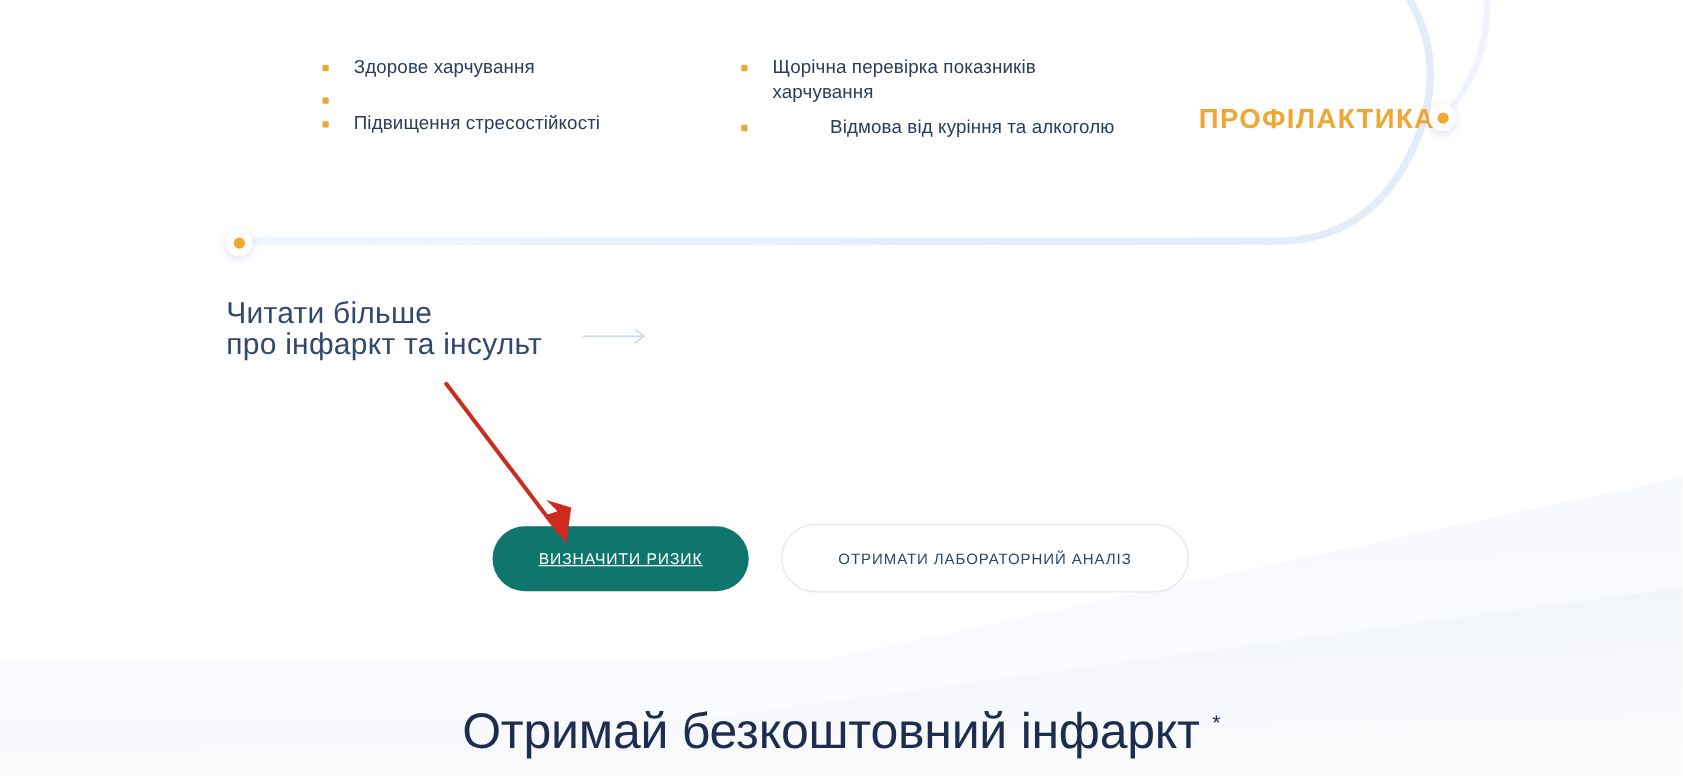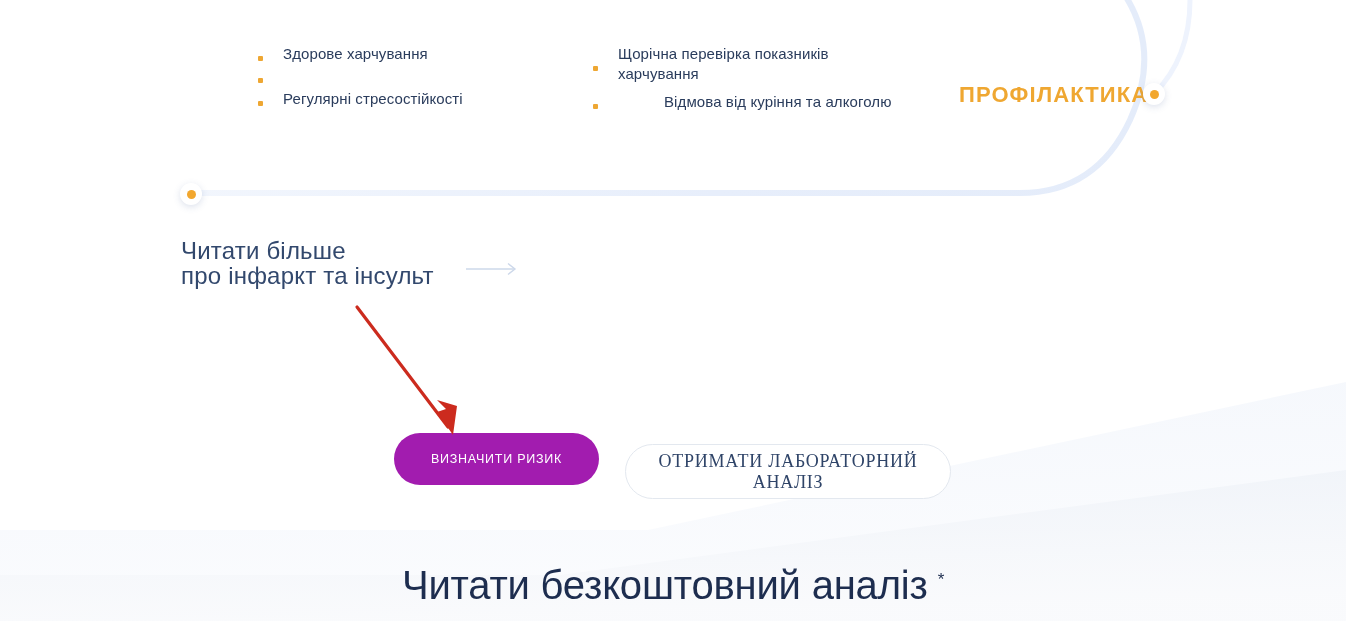--- a/index.html
+++ b/index.html
@@ -36,21 +36,21 @@
     display: flex;
     gap: 0px;
   }
   .bullet-col { position: relative; }
   #prevention-col-left  { width: 335px; }
   #prevention-col-right { width: 330px; }
 
   .bullet-item {
     position: relative;
     display: flex;
-    align-items: center;
+    align-items: flex-start;
     margin-bottom: 6px;
   }
   .bullet-dot {
     width: 5px;
     height: 5px;
     background: #eea733;
     border-radius: 1px;
     flex: 0 0 5px;
     margin-top: 8px;
     margin-right: 20px;
@@ -123,48 +123,48 @@
     left: 394px;
     top: 419px;
     display: flex;
     align-items: center;
   }
   #btn-primary {
     width: 205px;
     height: 52px;
     border: none;
     border-radius: 26px;
-    background: #a21caf;
+    background: #0f766e;
     color: #ffffff;
     font-size: 12.5px;
     letter-spacing: 0.75px;
     font-family: inherit;
     cursor: pointer;
     display: flex;
     align-items: center;
     justify-content: center;
     padding: 0;
+    text-decoration: underline;
   }
   #btn-secondary {
     margin-left: 26px;
     width: 326px;
     height: 55px;
     border: 1px solid #e3e8ef;
     border-radius: 28px;
     background: #ffffff;
     color: #2f4468;
-    font-size: 18px;
+    font-size: 12px;
     letter-spacing: 0.75px;
-    font-family: Liberation Serif, serif;
+    font-family: Liberation Sans, sans-serif;
     cursor: pointer;
     display: flex;
     align-items: center;
     justify-content: center;
     padding: 0;
-    margin-top: 25px;
   }
 
   
   #bottom-heading {
     position: absolute;
     left: 0;
     top: 563px;
     width: 1346px;
     text-align: center;
     font-size: 40px;
@@ -220,21 +220,21 @@
   <div class="bullet-col" id="prevention-col-left">
     <div class="bullet-item">
       <span class="bullet-dot"></span>
       <span class="bullet-text">Здорове харчування</span>
     </div>
     <div class="bullet-item">
       <span class="bullet-dot"></span>
     </div>
     <div class="bullet-item">
       <span class="bullet-dot"></span>
-      <span class="bullet-text">Регулярні стресостійкості</span>
+      <span class="bullet-text">Підвищення стресостійкості</span>
     </div>
   </div>
 
   <div class="bullet-col" id="prevention-col-right">
     <div class="bullet-item">
       <span class="bullet-dot"></span>
       <span class="bullet-text" style="max-width:250px;">Щорічна перевірка показників харчування</span>
     </div>
     <div class="bullet-item" style="margin-top:8px;gap:46px;">
       <span class="bullet-dot"></span>
@@ -256,19 +256,19 @@
     <polyline points="42,1.5 49,7 42,12.5" fill="none" stroke="#cdd8ea" stroke-width="1.4"></polyline>
   </svg>
 </div>
 
 <div id="cta-row">
   <button id="btn-primary" type="button">ВИЗНАЧИТИ РИЗИК</button>
   <button id="btn-secondary" type="button">ОТРИМАТИ ЛАБОРАТОРНИЙ АНАЛІЗ</button>
 </div>
 
 <div id="bottom-heading">
-  <span>Читати безкоштовний аналіз</span><span id="bottom-heading-asterisk">*</span>
+  <span>Отримай безкоштовний інфаркт</span><span id="bottom-heading-asterisk">*</span>
 </div>
 
 <svg id="annotation-arrow" width="140" height="150" viewBox="0 0 140 150" xmlns="http://www.w3.org/2000/svg">
   <line x1="17" y1="12" x2="108" y2="132" stroke="#cc2b1e" stroke-width="3.2" stroke-linecap="round"></line>
   <polygon points="113,140 97,117 106,114 97,105 117,111" fill="#cc2b1e"></polygon>
 </svg>
 
 </body></html>

